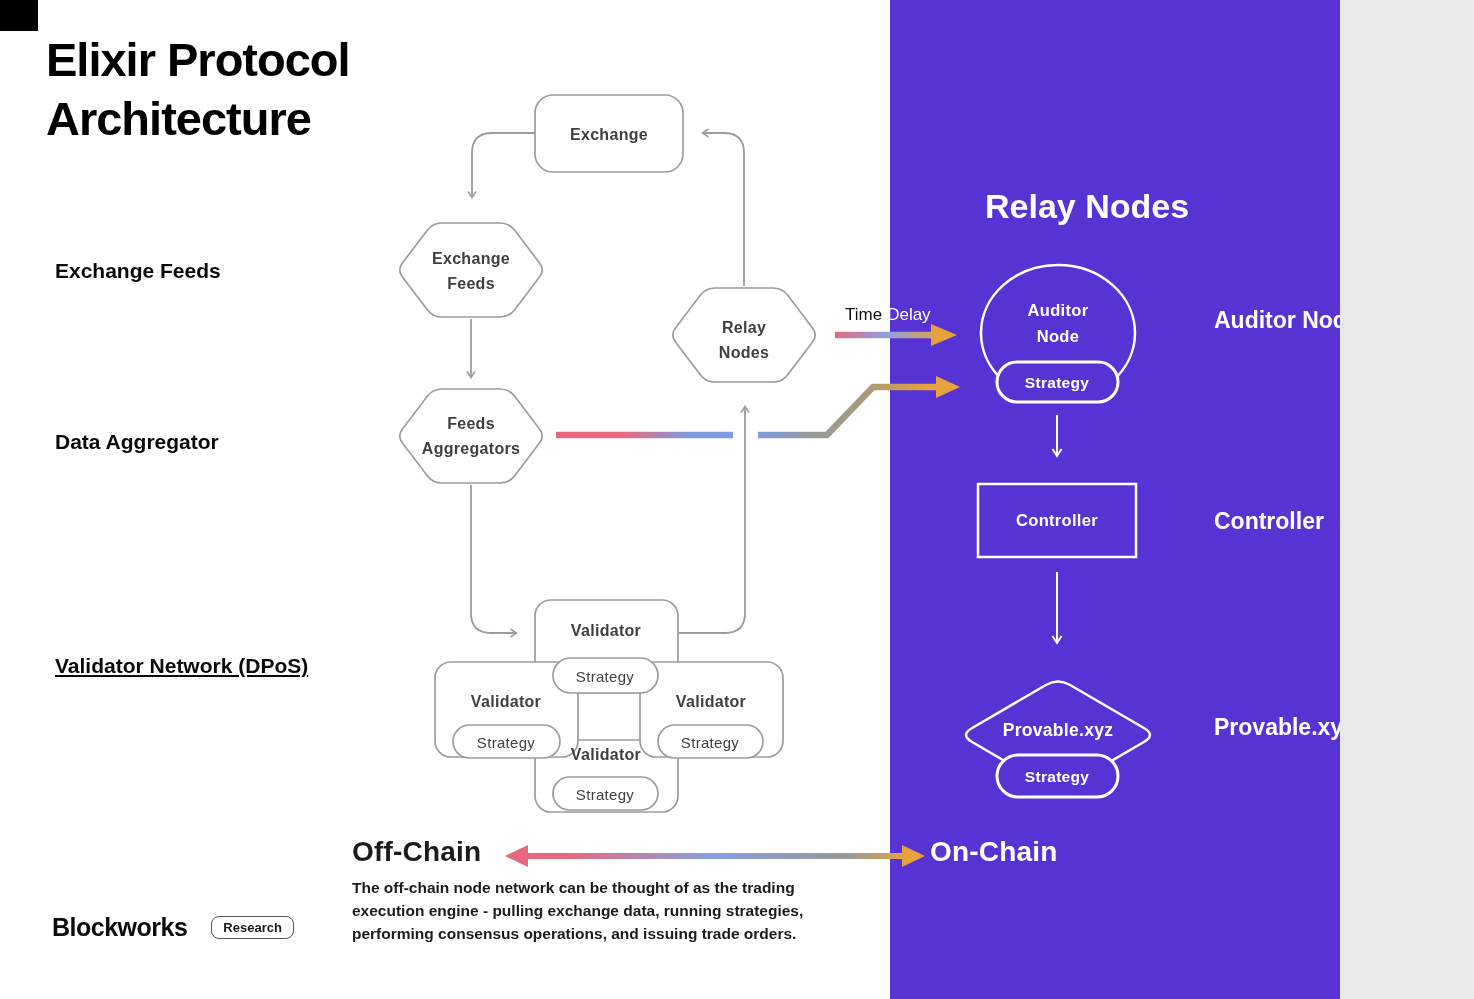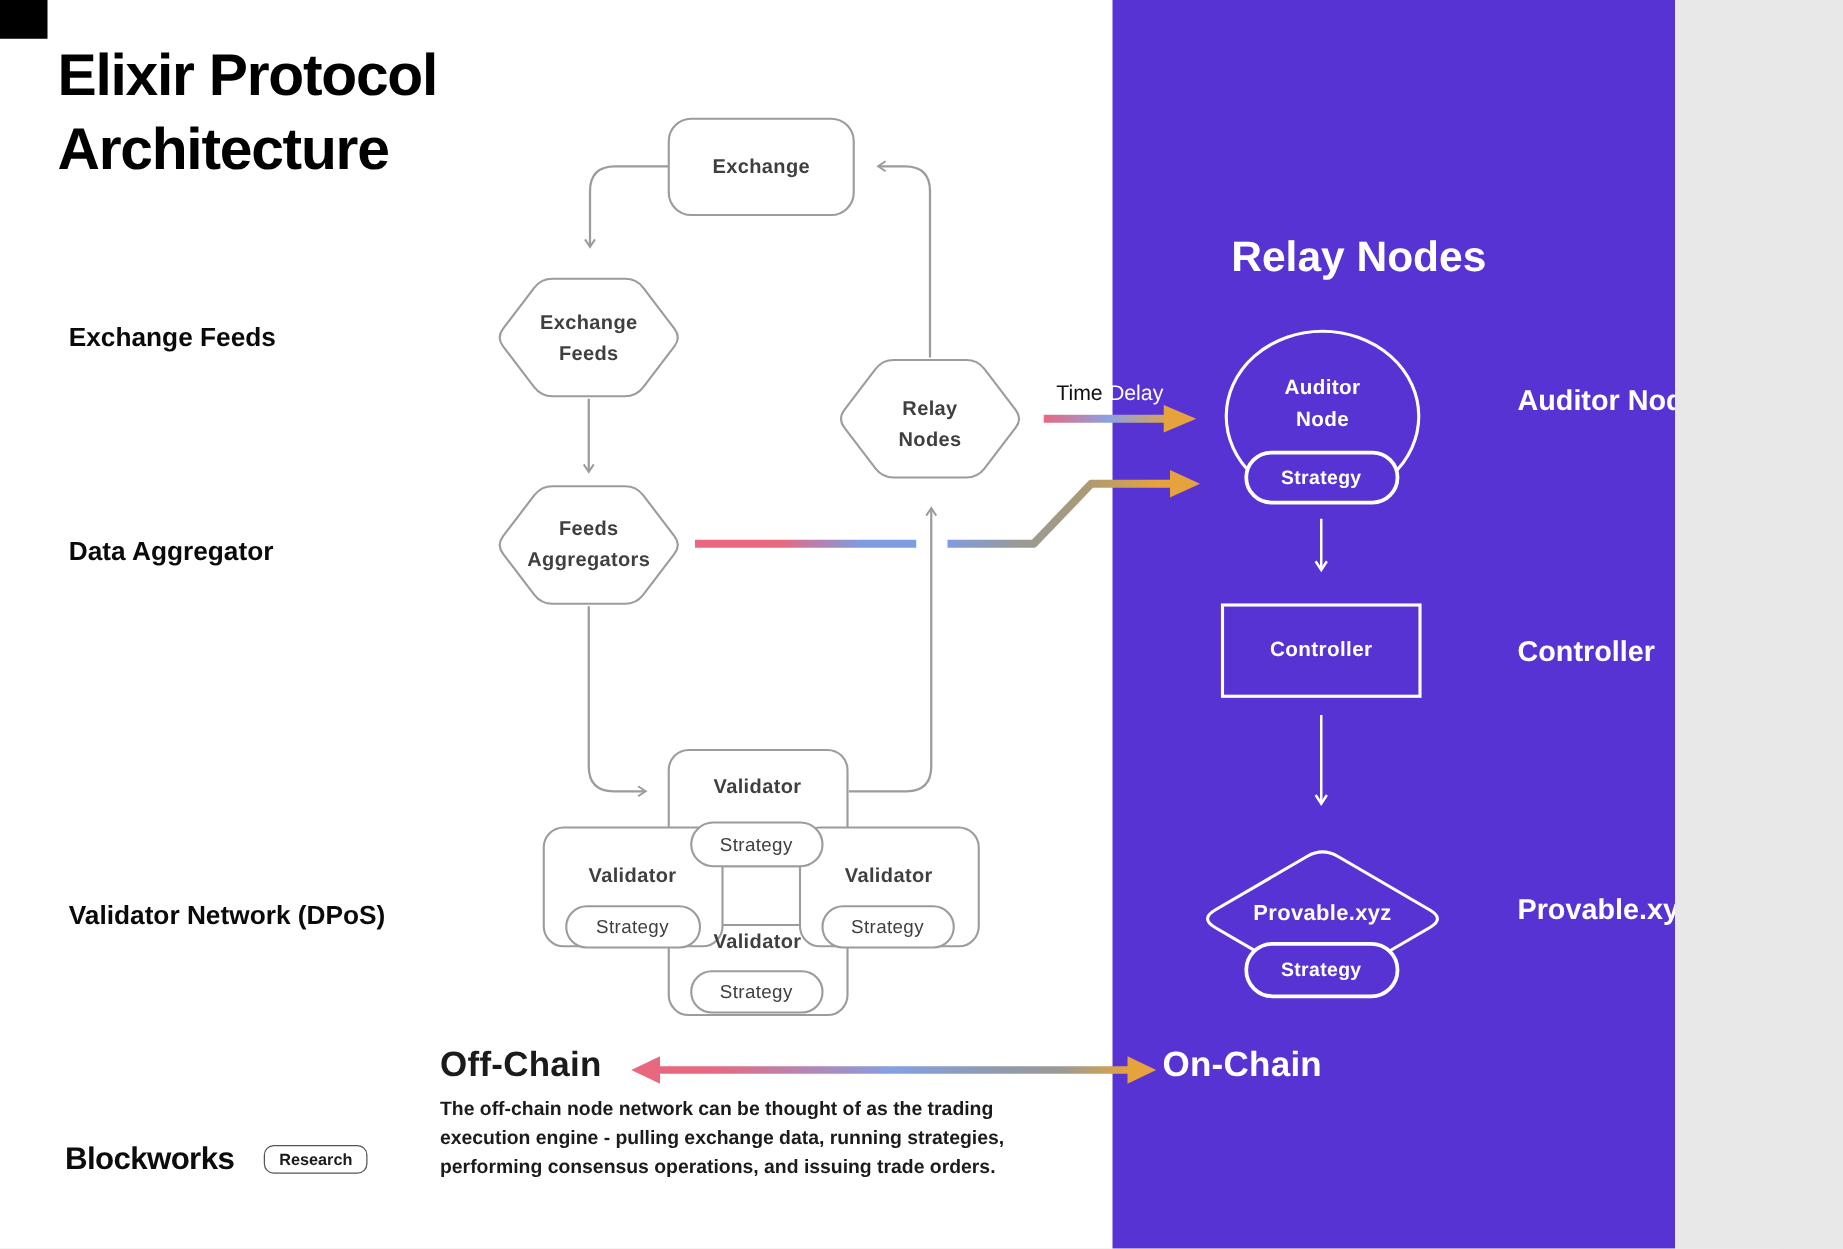--- a/index.html
+++ b/index.html
@@ -118,21 +118,21 @@
     </g>
   </svg>
 
   <div class="txt title">
     <div>Elixir Protocol</div>
     <div>Architecture</div>
   </div>
 
   <div class="txt side-label" style="left:55px;top:259px;">Exchange Feeds</div>
   <div class="txt side-label" style="left:55px;top:430px;">Data Aggregator</div>
-  <div class="txt side-label" style="left:55px;top:721px;">Validator Network (DPoS)</div>
+  <div class="txt side-label" style="left:55px;top:654px;text-decoration:underline;">Validator Network (DPoS)</div>
 
   <div class="txt node-txt center" style="left:609px;top:134px;">Exchange</div>
   <div class="txt node-txt center" style="left:471px;top:271px;">
     <div>Exchange</div>
     <div>Feeds</div>
   </div>
   <div class="txt node-txt center" style="left:471px;top:436px;">
     <div>Feeds</div>
     <div>Aggregators</div>
   </div>

